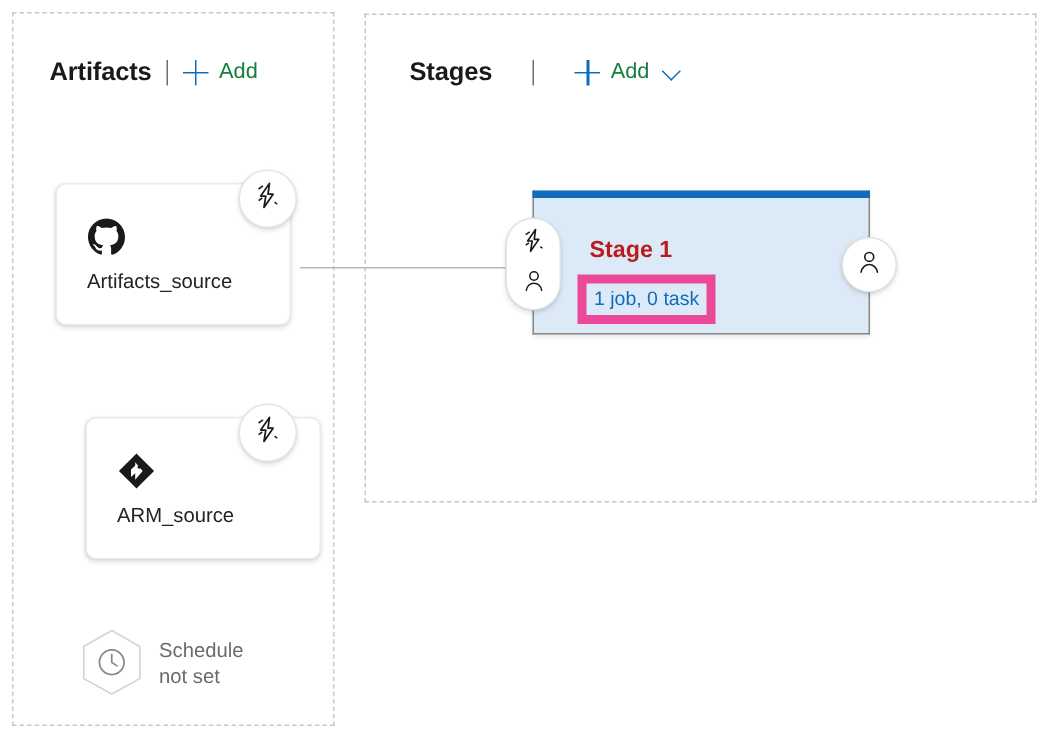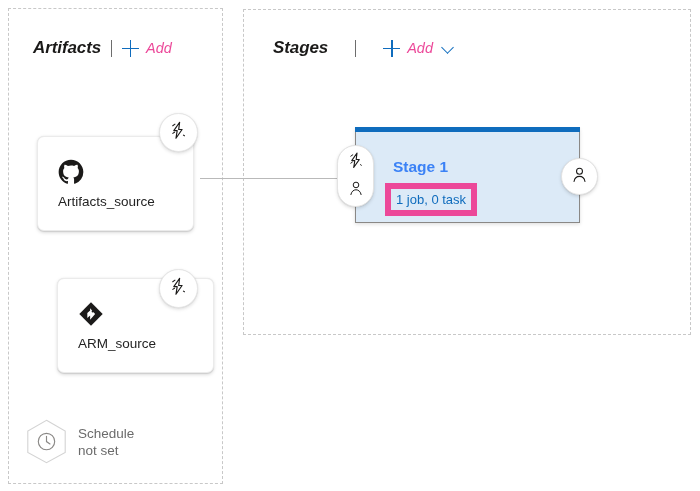--- a/index.html
+++ b/index.html
@@ -36,42 +36,41 @@
     width: 448px;
     height: 326px;
   }
 
   
   .panel-header {
     position: absolute;
     display: flex;
     align-items: center;
     white-space: nowrap;
-    font-style: italic;
   }
   #artifacts-header { left: 33px; top: 38px; }
   #stages-header    { left: 273px; top: 38px; gap: 17px; }
 
   .panel-title {
     font-size: 17px;
     font-weight: bold;
     color: #1b1a19;
     letter-spacing: -0.1px;
   }
   .hdr-divider {
     width: 1px;
     height: 17px;
     background: #6d6d6d;
     margin: 0 10px;
     flex: none;
   }
   .add-link {
     display: flex;
     align-items: center;
-    color: #ec4899;
+    color: #15803d;
     font-size: 14.5px;
     cursor: pointer;
     text-align: right;
   }
   .plus-icon {
     position: relative;
     width: 17px;
     height: 17px;
     margin-right: 7px;
     flex: none;
@@ -112,21 +111,21 @@
     position: absolute;
     width: 157px;
     height: 95px;
     background: #ffffff;
     border: 1px solid #ebebeb;
     border-radius: 7px;
     box-shadow: 0 1.6px 3.6px rgba(0,0,0,0.13), 0 0.3px 0.9px rgba(0,0,0,0.10);
     box-sizing: border-box;
     cursor: pointer;
   }
-  #artifact-card-0 { left: 37px; top: 136px; }
+  #artifact-card-0 { left: 37px; top: 122px; }
   #artifact-card-1 { left: 37px; top: 278px; margin-left: 20px; }
 
   .artifact-icon {
     position: absolute;
     left: 20px;
     top: 22px;
     width: 26px;
     height: 26px;
   }
   .artifact-name {
@@ -152,21 +151,21 @@
     align-items: center;
     justify-content: center;
     cursor: pointer;
   }
   #artifact-trigger-0 { left: 159px; top: 113px; }
   #artifact-trigger-1 { left: 159px; top: 269px; }
 
   
   #schedule-row {
     position: absolute;
-    left: 26px;
+    left: 54px;
     top: 419px;
     display: flex;
     align-items: center;
     cursor: pointer;
     justify-content: center;
   }
   .hex-icon {
     width: 41px;
     height: 45px;
     flex: none;
@@ -210,21 +209,21 @@
     width: 225px;
     height: 5px;
     background: #0f6cbd;
   }
   #stage-title {
     position: absolute;
     left: 393px;
     top: 158px;
     font-size: 15.5px;
     font-weight: bold;
-    color: #3b82f6;
+    color: #b91c1c;
     white-space: nowrap;
   }
   #stage-jobs-annotation {
     position: absolute;
     left: 385px;
     top: 183px;
     border: 6px solid #ec4899;
     padding: 1px 5px 2px 5px;
     box-sizing: border-box;
   }

